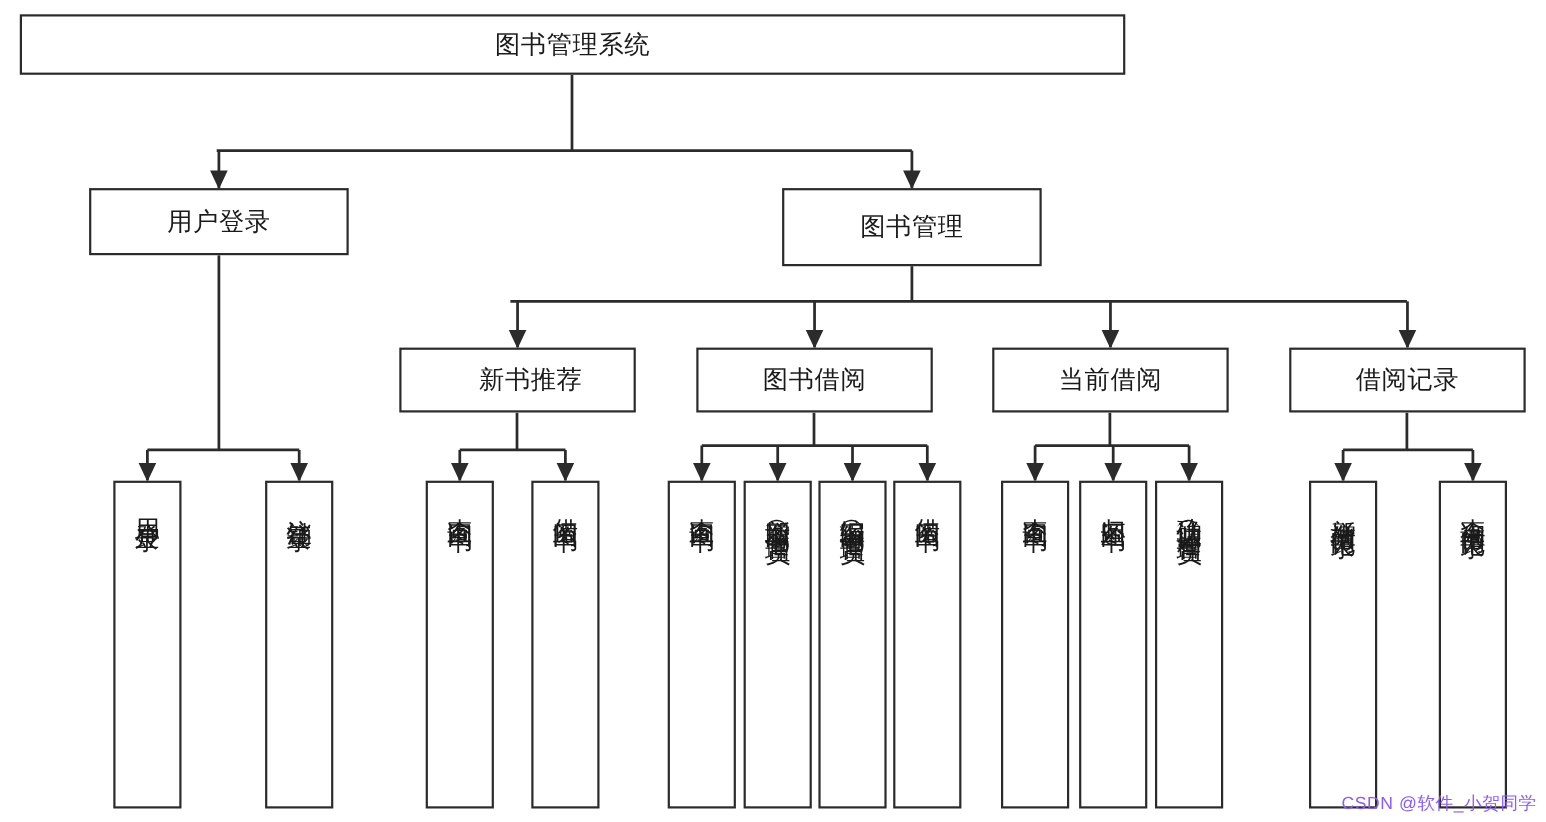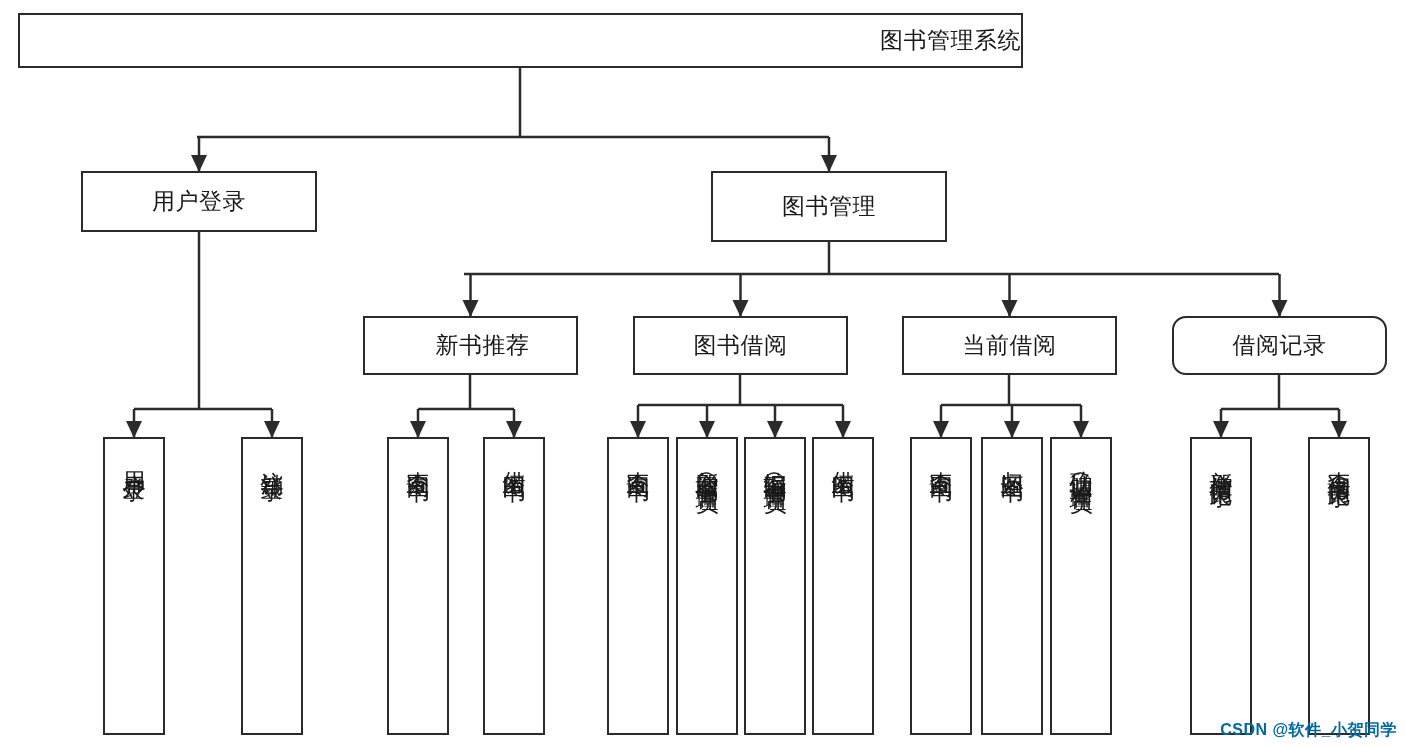--- a/index.html
+++ b/index.html
@@ -59,25 +59,24 @@
     font-size: 23px;
     letter-spacing: 3px;
     line-height: 1;
   }
   .node.root .node-label { font-size: 23px; }
   #watermark {
     position: absolute;
     right: 8px;
     bottom: 6px;
     font-size: 16px;
-    color: #0369a1;
+    color: #8b5cf6;
     letter-spacing: 0.5px;
     user-select: none;
     pointer-events: none;
-    font-weight: bold;
   }
 </style>
 </head>
 <body>
 
 <div id="diagram-root">
 
   <svg id="wire-layer" width="1405" height="747" viewBox="0 0 1405 747" xmlns="http://www.w3.org/2000/svg">
       <line x1="520" y1="68" x2="520" y2="137" stroke="#2b2b2b" stroke-width="2.5"></line>
       <line x1="197" y1="137" x2="829" y2="137" stroke="#2b2b2b" stroke-width="2.5"></line>
@@ -127,39 +126,39 @@
       <polygon points="1004,421 1020,421 1012,438" fill="#2b2b2b"></polygon>
       <line x1="1081" y1="405" x2="1081" y2="437" stroke="#2b2b2b" stroke-width="2.5"></line>
       <polygon points="1073,421 1089,421 1081,438" fill="#2b2b2b"></polygon>
       <line x1="1221" y1="409" x2="1221" y2="437" stroke="#2b2b2b" stroke-width="2.5"></line>
       <polygon points="1213,421 1229,421 1221,438" fill="#2b2b2b"></polygon>
       <line x1="1339" y1="409" x2="1339" y2="437" stroke="#2b2b2b" stroke-width="2.5"></line>
       <polygon points="1331,421 1347,421 1339,438" fill="#2b2b2b"></polygon>
     </svg>
 
   <div id="node-layer">
-      <div class="node horizontal root" style="left: 18px; top: 13px; width: 1005px; height: 55px; justify-content: flex-end;">
+      <div class="node horizontal root" style="left: 18px; top: 13px; width: 1005px; height: 55px;">
         <span class="node-label">图书管理系统</span>
       </div>
       <div class="node horizontal" style="left: 81px; top: 171px; width: 236px; height: 61px;">
         <span class="node-label">用户登录</span>
       </div>
       <div class="node horizontal" style="left: 711px; top: 171px; width: 236px; height: 71px;">
         <span class="node-label">图书管理</span>
       </div>
       <div class="node horizontal" style="left: 363px; top: 316px; width: 215px; height: 59px; padding-left: 24px;">
         <span class="node-label">新书推荐</span>
       </div>
       <div class="node horizontal" style="left: 633px; top: 316px; width: 215px; height: 59px;">
         <span class="node-label">图书借阅</span>
       </div>
       <div class="node horizontal" style="left: 902px; top: 316px; width: 215px; height: 59px; align-items: center;">
         <span class="node-label">当前借阅</span>
       </div>
-      <div class="node horizontal" style="left: 1172px; top: 316px; width: 215px; height: 59px; border-radius: 14px;">
+      <div class="node horizontal" style="left: 1172px; top: 316px; width: 215px; height: 59px;">
         <span class="node-label">借阅记录</span>
       </div>
       <div class="node vertical" style="left: 103px; top: 437px; width: 62px; height: 298px;">
         <span class="node-label">用户登录</span>
       </div>
       <div class="node vertical" style="left: 241px; top: 437px; width: 62px; height: 298px;">
         <span class="node-label">注销登录</span>
       </div>
       <div class="node vertical" style="left: 387px; top: 437px; width: 62px; height: 298px;">
         <span class="node-label">查询图书</span>

